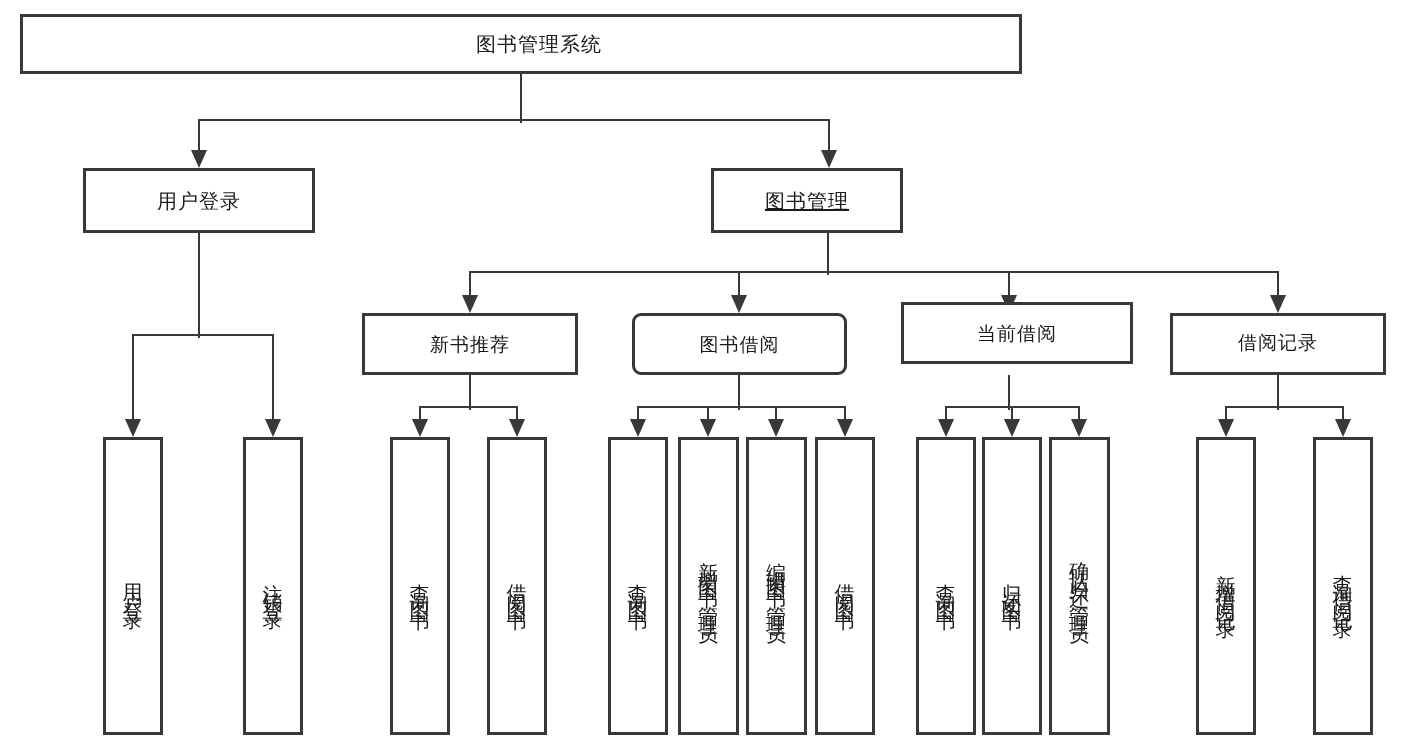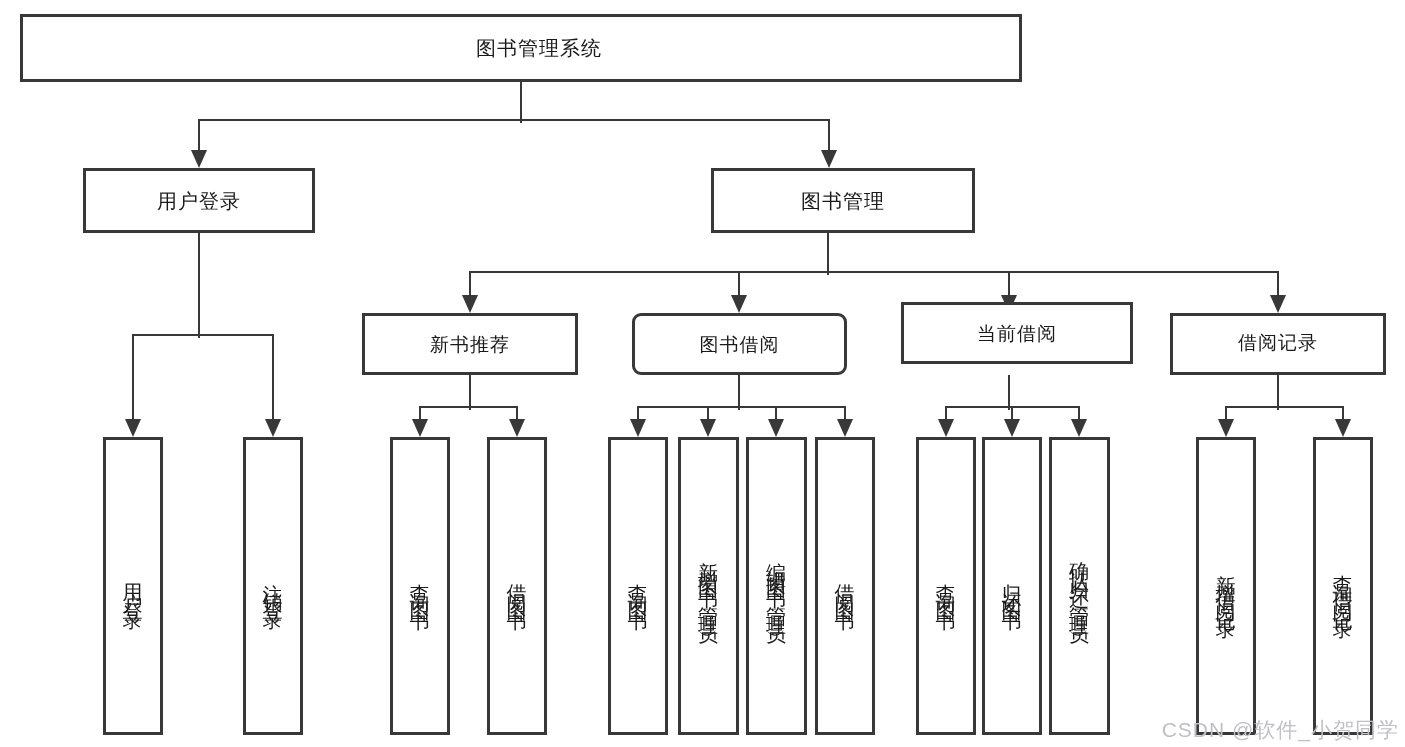--- a/index.html
+++ b/index.html
@@ -68,24 +68,24 @@
     letter-spacing: 1px;
     color: #c0c0c4;
     z-index: 3;
   }
 </style>
 </head>
 <body>
 
 <div id="diagram">
 
-  <div class="box hbox" style="left:20px; top:14px; width:1002px; height:68px;padding-left:36px;">图书管理系统</div>
+  <div class="box hbox" style="left:20px; top:14px; width:1002px; height:60px;padding-left:36px;">图书管理系统</div>
 
   <div class="box hbox" style="left:83px; top:168px; width:232px; height:65px;">用户登录</div>
-  <div class="box hbox" style="left:711px; top:168px; width:264px; height:65px;">图书管理</div>
+  <div class="box hbox" style="left:711px; top:168px; width:192px; height:65px;text-decoration:underline;">图书管理</div>
 
   <div class="box hbox l3" style="left:362px; top:313px; width:216px; height:62px;">新书推荐</div>
   <div class="box hbox l3" style="left:632px; top:313px; width:215px; height:62px;border-radius:9px;">图书借阅</div>
   <div class="box hbox l3" style="left:901px; top:302px; width:232px; height:62px;">当前借阅</div>
   <div class="box hbox l3" style="left:1170px; top:313px; width:216px; height:62px;font-family:Liberation Mono, monospace;">借阅记录</div>
 
   <div class="box vbox" style="left:103px; top:437px; width:60px; height:298px;">用户登录</div>
   <div class="box vbox" style="left:243px; top:437px; width:60px; height:298px;">注销登录</div>
 
   <div class="box vbox" style="left:390px; top:437px; width:60px; height:298px;">查询图书</div>
@@ -151,14 +151,13 @@
       <div class="line" style="left: 1077.75px; top: 407px; width: 2.5px; height: 14px;"></div>
       <div class="arrow" style="left: 1071px; top: 419px;"></div>
       <div class="line" style="left: 1276.75px; top: 375px; width: 2.5px; height: 34.5px;"></div>
       <div class="line" style="left: 1224.75px; top: 405.75px; width: 119.5px; height: 2.5px;"></div>
       <div class="line" style="left: 1224.75px; top: 407px; width: 2.5px; height: 14px;"></div>
       <div class="arrow" style="left: 1218px; top: 419px;"></div>
       <div class="line" style="left: 1341.75px; top: 407px; width: 2.5px; height: 14px;"></div>
       <div class="arrow" style="left: 1335px; top: 419px;"></div>
     </div>
 
-  <div class="watermark">CSDN @软件_小贺同学</div>
 </div>
 
 </body></html>

